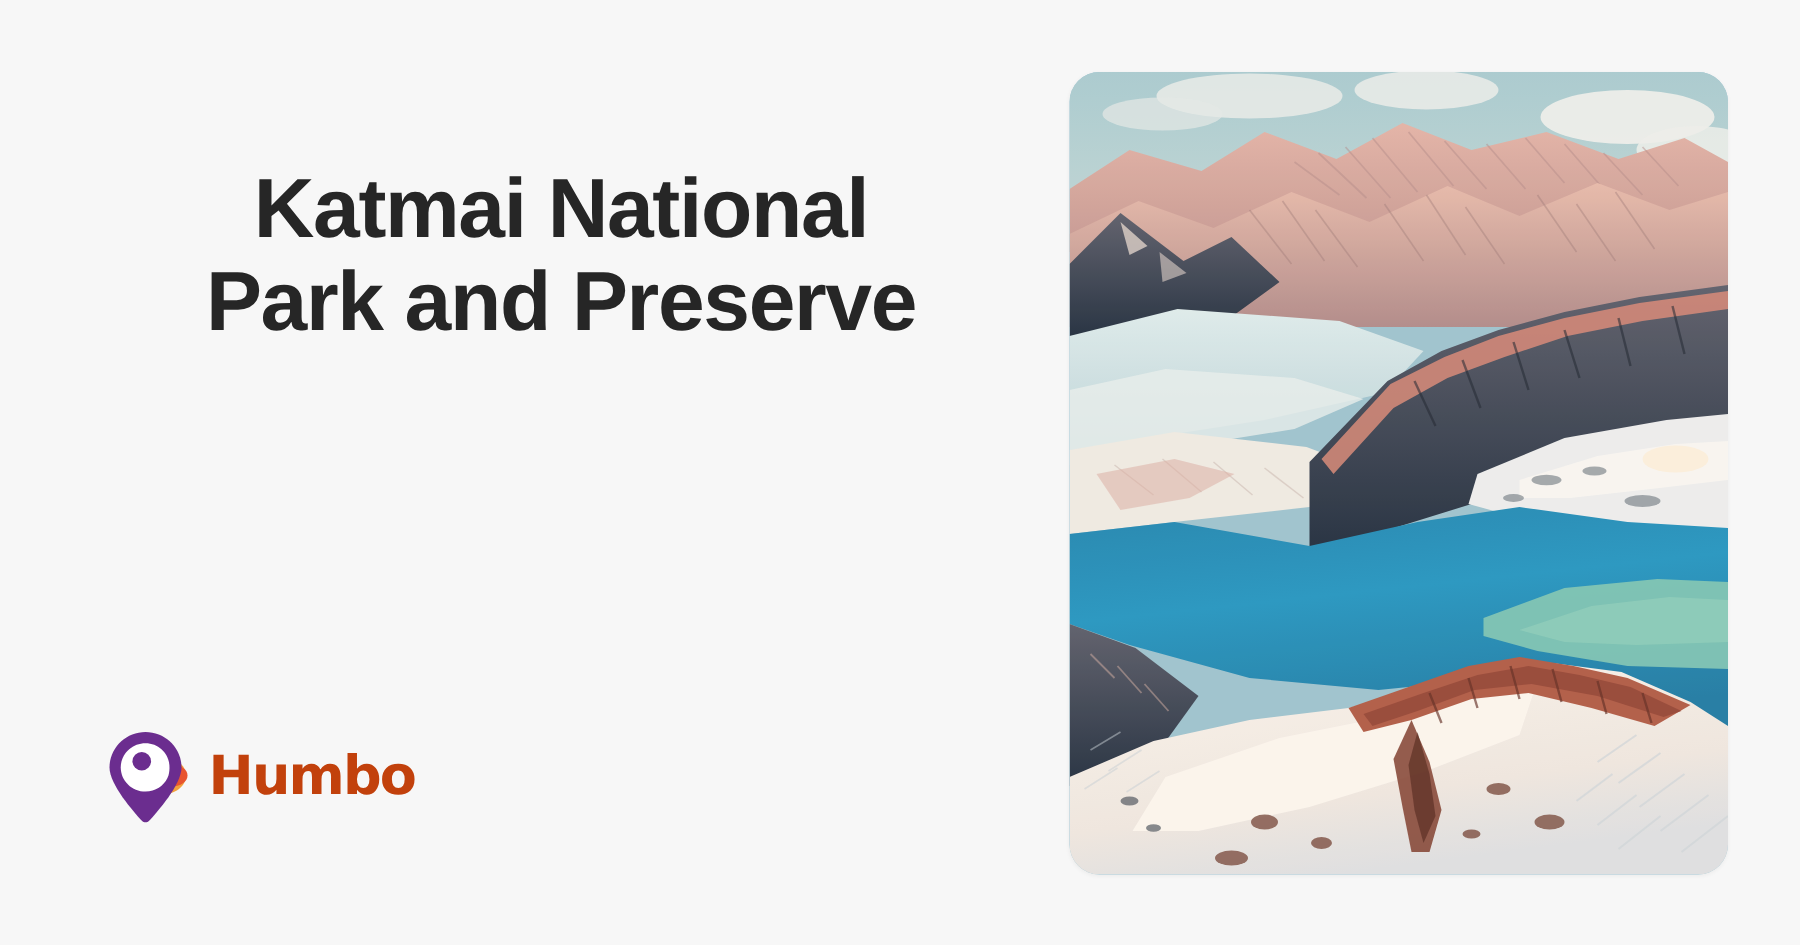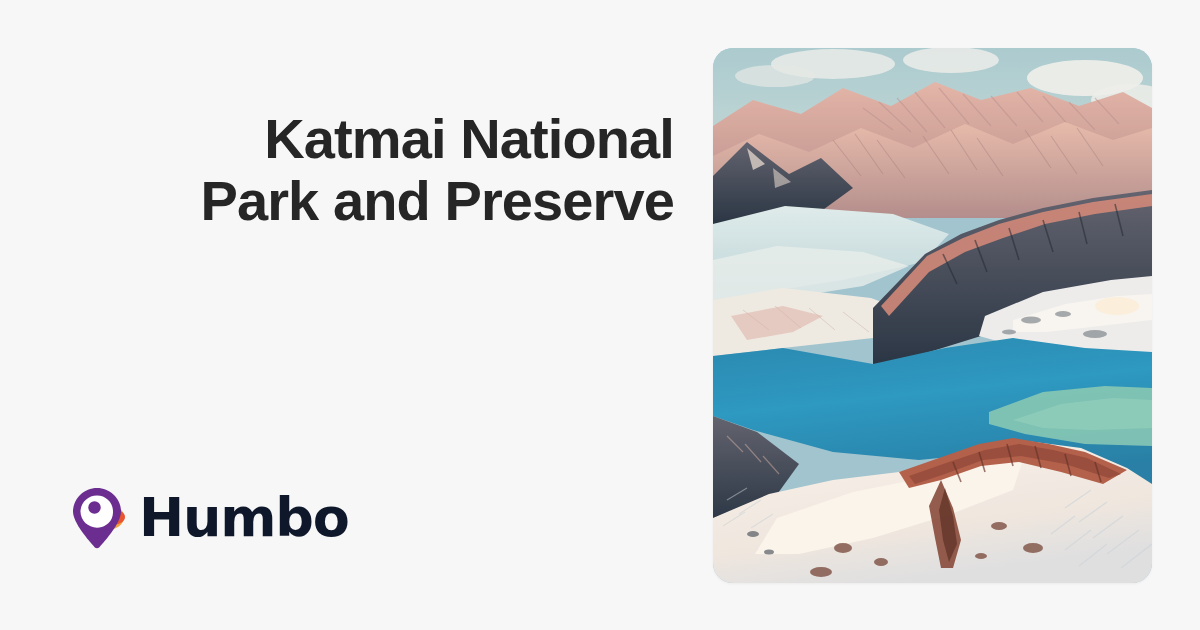--- a/index.html
+++ b/index.html
@@ -37,21 +37,21 @@
     left: 74px;
     top: 108px;
     width: 600px;
     margin: 0;
     font-family: "Liberation Sans", sans-serif;
     font-weight: 700;
     font-size: 56px;
     line-height: 62px;
     letter-spacing: -0.9px;
     color: #262626;
-    text-align: right;
+    text-align: center;
     white-space: pre-line;
   }
 
   .subtitle {
     position: absolute;
     left: 74px;
     top: 248px;
     width: 590px;
     margin: 0;
     font-family: "DejaVu Sans", sans-serif;
@@ -76,24 +76,24 @@
   }
   .logo-mark {
     display: block;
     width: 56px;
     height: 62px;
     flex: none;
   }
   .logo-word {
     font-family: "DejaVu Sans", sans-serif;
     font-weight: 700;
-    font-size: 54px;
+    font-size: 36px;
     line-height: 54px;
     letter-spacing: -1.2px;
-    color: #0f172a;
+    color: #c2410c;
     white-space: nowrap;
   }
 
   
   .photo {
     position: absolute;
     left: 713px;
     top: 48px;
     width: 439px;
     height: 535px;

